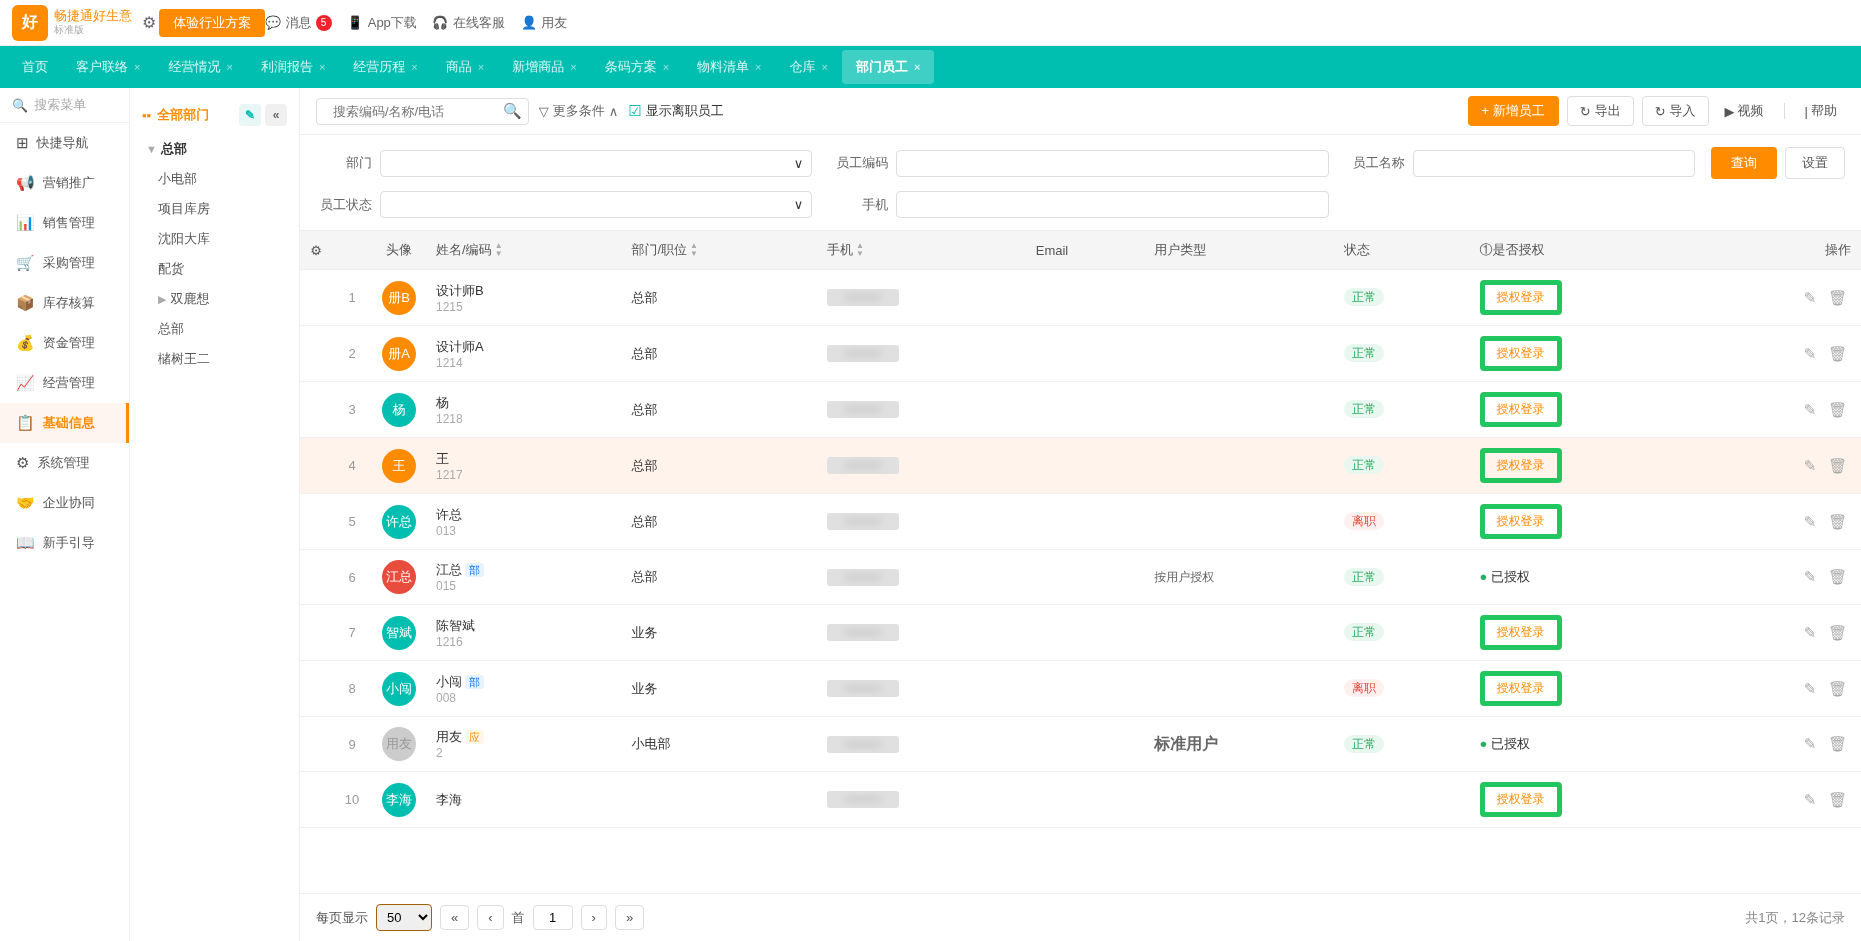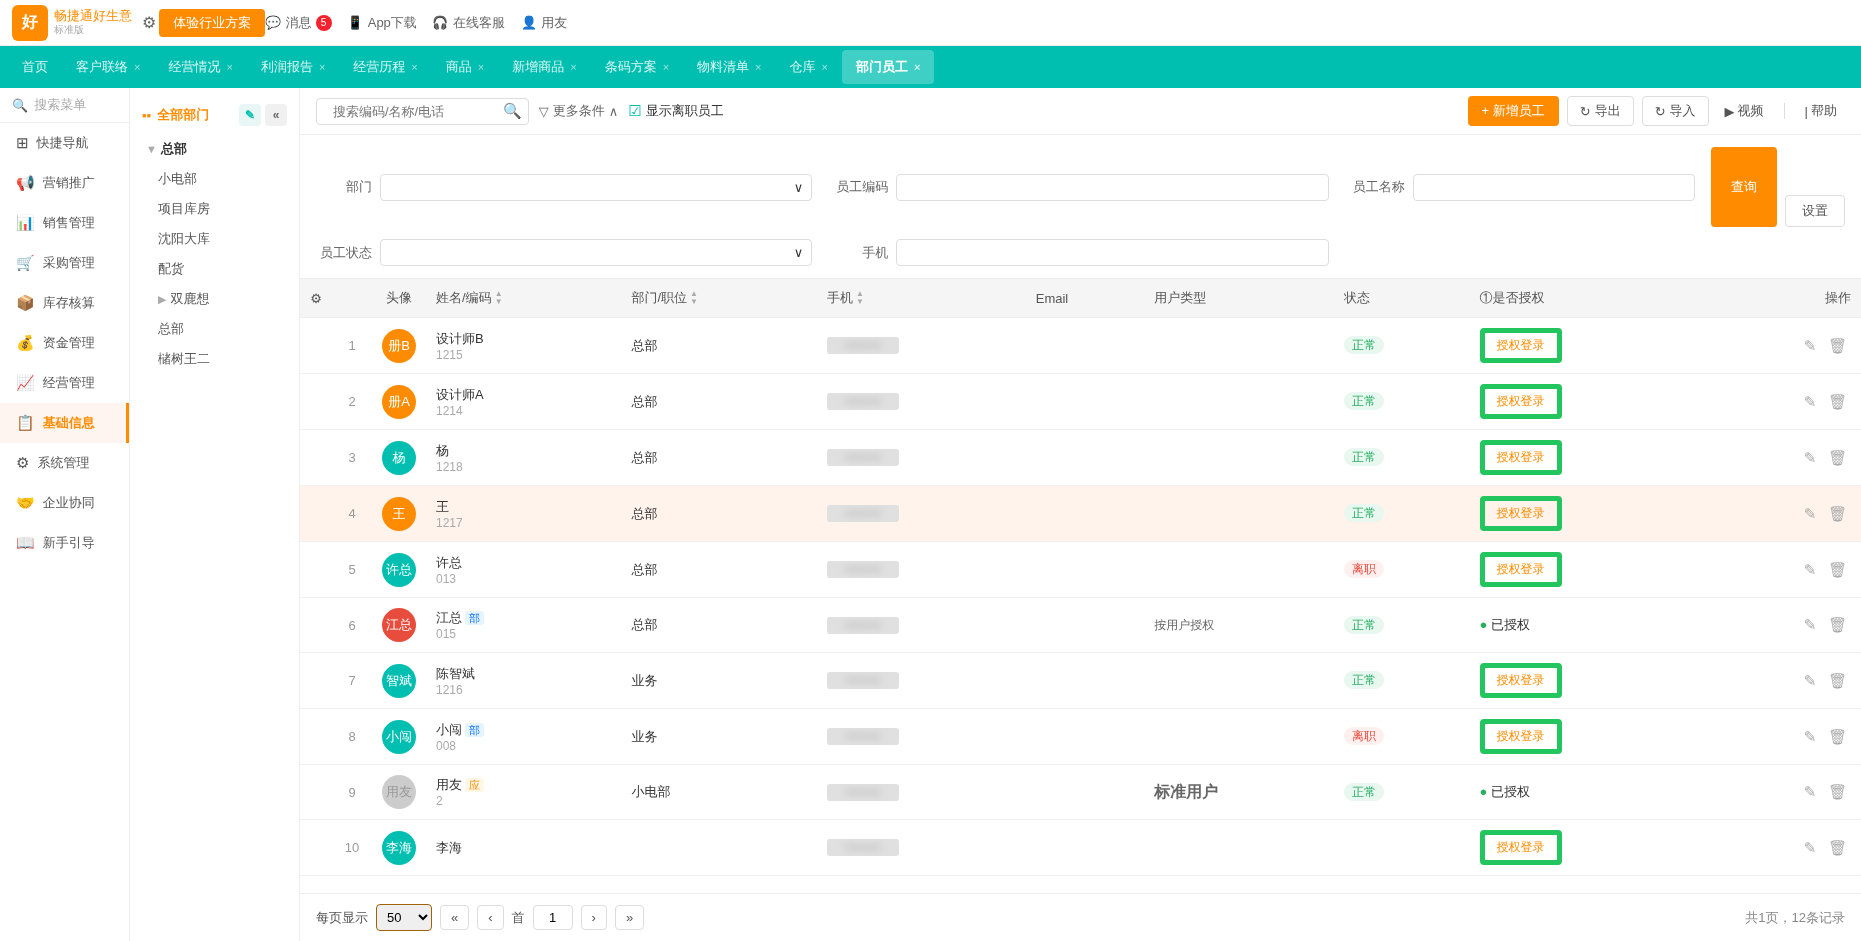--- a/index.html
+++ b/index.html
@@ -63,21 +63,21 @@
     .btn-text { background: transparent; border: none; color: #555; padding: 5px 8px; cursor: pointer; font-size: 13px; display: flex; align-items: center; gap: 3px; }
 
     
     .advanced-filter { background: #fff; padding: 12px 16px; border-bottom: 1px solid #eee; display: grid; grid-template-columns: 1fr 1fr 1fr; gap: 12px 20px; }
     .filter-row { display: flex; align-items: center; gap: 8px; }
     .filter-label { color: #666; font-size: 13px; white-space: nowrap; min-width: 56px; text-align: right; }
     .filter-select { flex: 1; border: 1px solid #ddd; border-radius: 4px; padding: 5px 8px; font-size: 13px; outline: none; background: #fff; display: flex; align-items: center; justify-content: space-between; cursor: pointer; }
     .filter-input { flex: 1; border: 1px solid #ddd; border-radius: 4px; padding: 5px 8px; font-size: 13px; outline: none; }
     .filter-actions { display: flex; gap: 8px; justify-content: flex-end; }
     .btn-search { background: #ff8c00; color: #fff; border: none; padding: 6px 20px; border-radius: 4px; cursor: pointer; font-size: 13px; }
-    .btn-set { border: 1px solid #ddd; background: #fff; color: #555; padding: 6px 16px; border-radius: 4px; cursor: pointer; font-size: 13px; margin-top: 48px; }
+    .btn-set { border: 1px solid #ddd; background: #fff; color: #555; padding: 6px 16px; border-radius: 4px; cursor: pointer; font-size: 13px; }
 
     
     .table-container { flex: 1; overflow-y: auto; background: #fff; margin: 0; }
     table { width: 100%; border-collapse: collapse; font-size: 13px; }
     thead tr { background: #f5f5f5; }
     th { padding: 10px 10px; text-align: left; color: #555; font-weight: normal; border-bottom: 1px solid #eee; white-space: nowrap; }
     td { padding: 10px 10px; border-bottom: 1px solid #f0f0f0; vertical-align: middle; }
     tr.highlighted td { background: #fff3ec; }
     .avatar { width: 34px; height: 34px; border-radius: 50%; display: flex; align-items: center; justify-content: center; color: #fff; font-size: 13px; font-weight: normal; }
     .status-normal { background: #e8f7f0; color: #27ae60; padding: 2px 8px; border-radius: 10px; font-size: 12px; }

